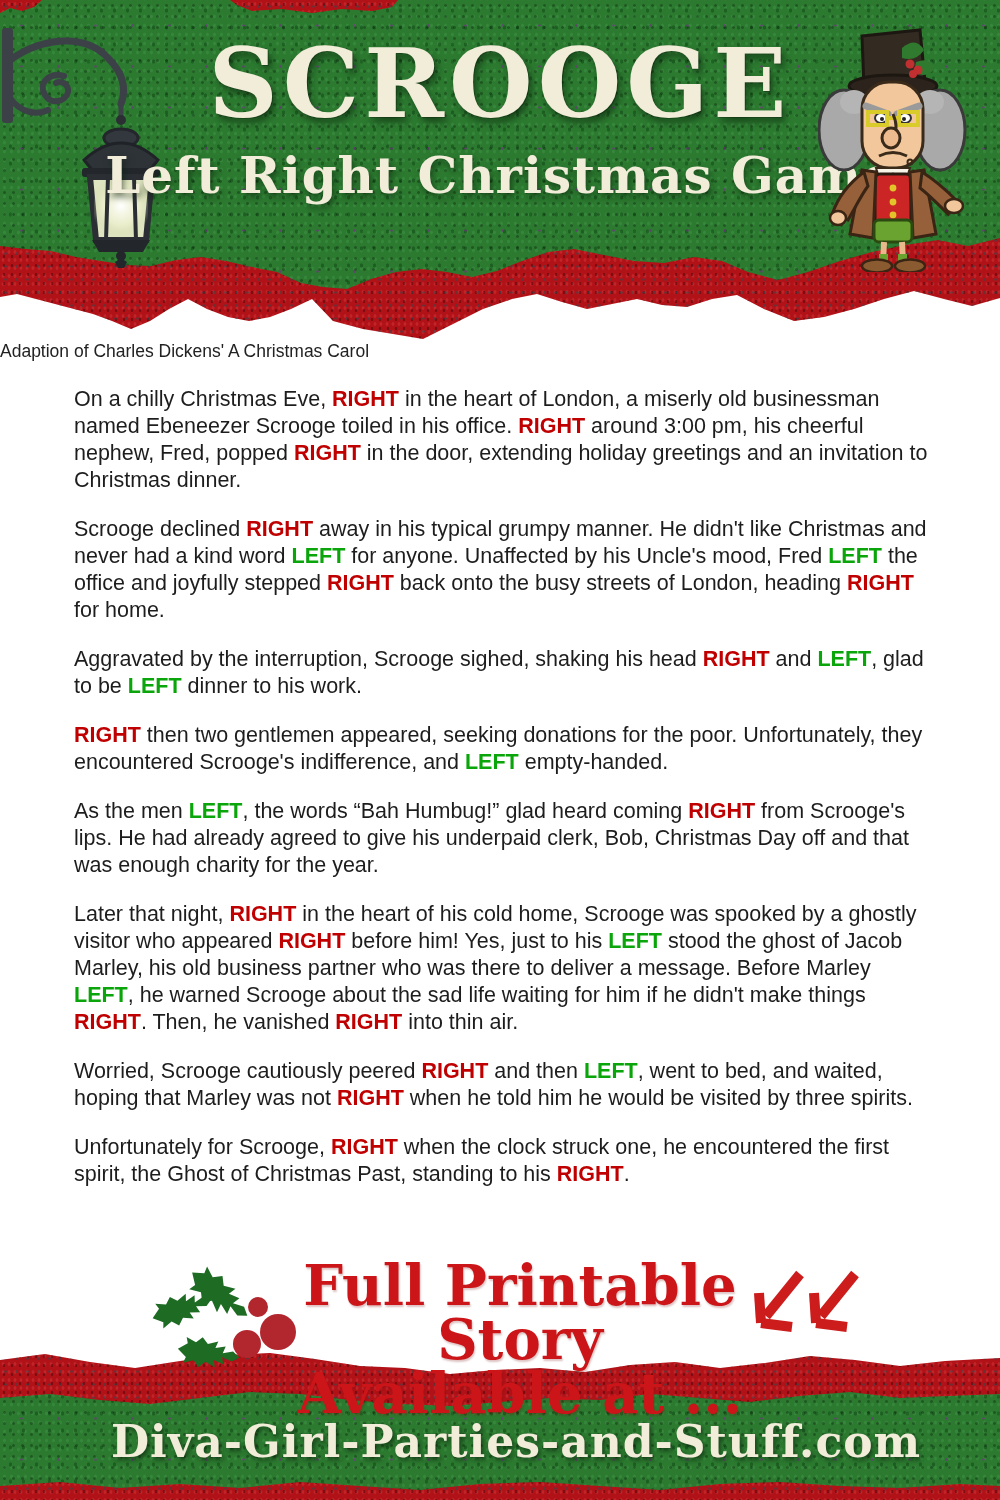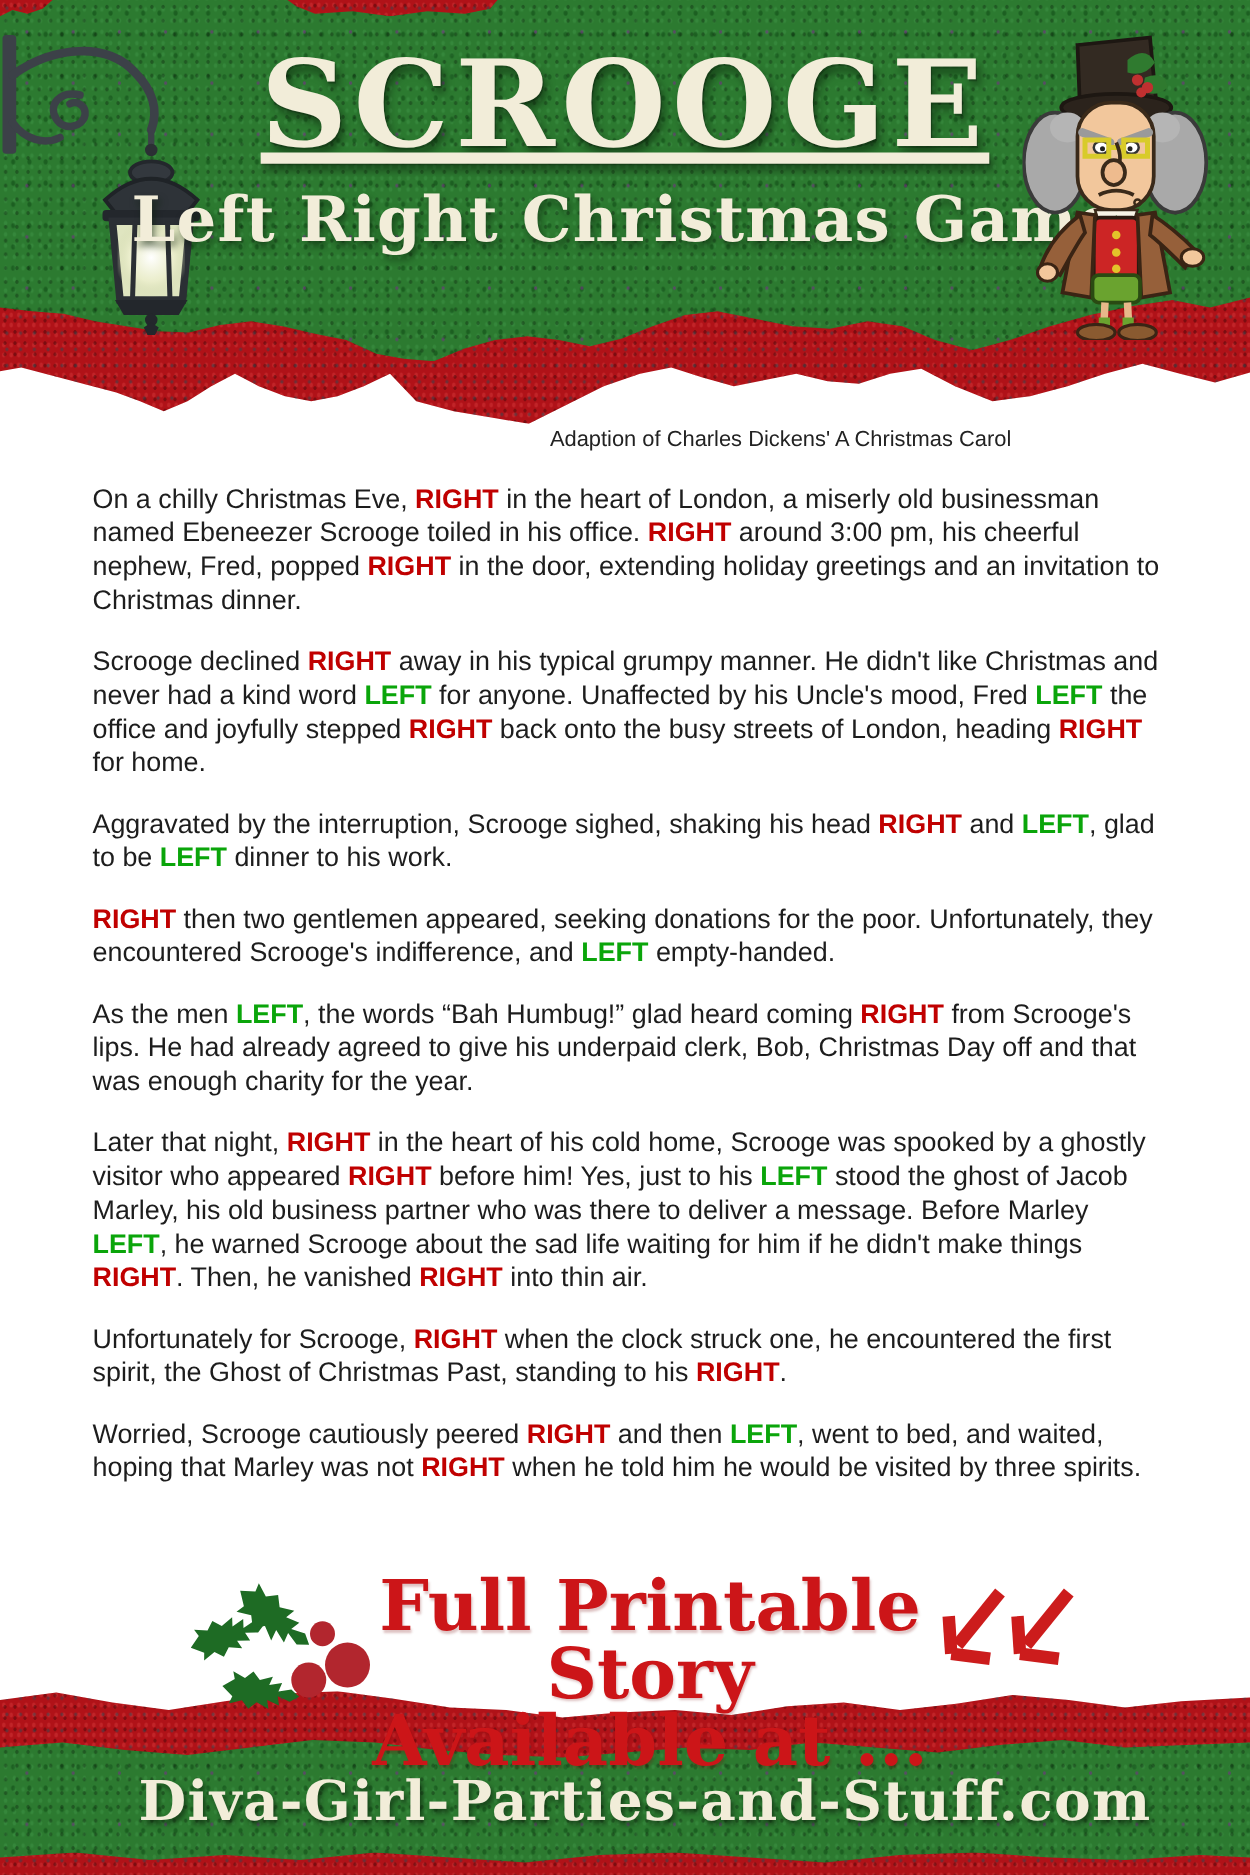--- a/index.html
+++ b/index.html
@@ -41,29 +41,29 @@
       634px 261px,604px 255px,574px 249px,548px 252px,522px 261px,497px 271px,472px 277px,
       447px 272px,422px 269px,396px 272px,371px 279px,347px 289px,323px 287px,301px 283px,
       277px 272px,252px 267px,226px 261px,201px 257px,176px 260px,151px 266px,126px 265px,
       101px 261px,76px 257px,51px 251px,26px 249px,0 246px);}
   .top-torn{position:absolute;top:0;left:0;width:1000px;height:16px;
     clip-path:polygon(0 0,1000px 0,398px 0,392px 7px,372px 11px,342px 9px,312px 13px,282px 9px,
       252px 11px,237px 5px,230px 0,42px 0,34px 7px,22px 11px,10px 8px,0 13px);}
   .title-wrap{position:absolute;top:0;left:0;width:1000px;text-align:center;z-index:5;}
   .title{margin:34px 0 0 0;font-family:"DejaVu Serif",serif;font-weight:700;
     font-size:96px;line-height:100px;letter-spacing:5px;color:var(--cream,#f2edd9);
-    text-shadow:3px 5px 7px rgba(10,30,10,.55), 1px 1px 0 rgba(0,0,0,.25);text-decoration:underline;}
+    text-shadow:3px 5px 7px rgba(10,30,10,.55), 1px 1px 0 rgba(0,0,0,.25);}
   .subtitle{margin:14px 0 0 0;font-family:"DejaVu Serif",serif;font-weight:700;
     font-size:50px;line-height:56px;letter-spacing:1px;color:var(--cream,#f2edd9);
     text-shadow:2px 4px 6px rgba(10,30,10,.55);}
   .lamp{position:absolute;top:18px;left:0;z-index:4;}
   .scrooge{position:absolute;top:22px;left:818px;z-index:6;}
 
   
-  .intro-line{position:absolute;top:341px;left:0;width:809px;text-align:right;
+  .intro-line{position:absolute;top:341px;left:0;width:809px;text-align:left;
     font-size:17.5px;color:#222;}
   .story{position:absolute;top:386px;left:74px;width:860px;color:var(--text-black,#1d1d1d);
     font-size:21.5px;line-height:27px;}
   .story p{margin:0 0 22px 0;}
   .w-right{color:var(--right-red,#c00000);font-weight:700;}
   .w-left{color:var(--left-green,#0aa50a);font-weight:700;}
 
   
   .promo-text{position:absolute;top:1258px;left:280px;width:480px;text-align:center;z-index:5;
     font-family:"DejaVu Serif",serif;font-weight:700;color:var(--promo-red,#cc1518);
@@ -188,22 +188,22 @@
   </div>
 
   <div class="intro-line">Adaption of Charles Dickens' A Christmas Carol</div>
   <div class="story">
       <p><span>On a chilly Christmas Eve, </span><span class="w-right">RIGHT</span><span> in the heart of London, a miserly old businessman named Ebeneezer Scrooge toiled in his office. </span><span class="w-right">RIGHT</span><span> around 3:00 pm, his cheerful nephew, Fred, popped </span><span class="w-right">RIGHT</span><span> in the door, extending holiday greetings and an invitation to Christmas dinner.</span></p>
       <p><span>Scrooge declined </span><span class="w-right">RIGHT</span><span> away in his typical grumpy manner. He didn't like Christmas and never had a kind word </span><span class="w-left">LEFT</span><span> for anyone.  Unaffected by his Uncle's mood, Fred </span><span class="w-left">LEFT</span><span> the office and joyfully stepped </span><span class="w-right">RIGHT</span><span> back onto the busy streets of London, heading </span><span class="w-right">RIGHT</span><span> for home.</span></p>
       <p><span>Aggravated by the interruption, Scrooge sighed, shaking his head </span><span class="w-right">RIGHT</span><span> and </span><span class="w-left">LEFT</span><span>, glad to be </span><span class="w-left">LEFT</span><span> dinner to his work.</span></p>
       <p><span class="w-right">RIGHT</span><span> then two gentlemen appeared, seeking donations for the poor. Unfortunately, they encountered Scrooge's indifference, and </span><span class="w-left">LEFT</span><span> empty-handed.</span></p>
       <p><span>As the men </span><span class="w-left">LEFT</span><span>, the words “Bah Humbug!” glad heard coming </span><span class="w-right">RIGHT</span><span> from Scrooge's lips. He had already agreed to give his underpaid clerk, Bob, Christmas Day off and that was enough charity for the year.</span></p>
       <p><span>Later that night, </span><span class="w-right">RIGHT</span><span> in the heart of his cold home, Scrooge was spooked by a ghostly visitor who appeared </span><span class="w-right">RIGHT</span><span> before him! Yes, just to his </span><span class="w-left">LEFT</span><span> stood the ghost of Jacob Marley, his old business partner who was there to deliver a message. Before Marley </span><span class="w-left">LEFT</span><span>, he warned Scrooge about the sad life waiting for him if he didn't make things </span><span class="w-right">RIGHT</span><span>. Then, he vanished </span><span class="w-right">RIGHT</span><span> into thin air.</span></p>
+      <p><span>Worried, Scrooge cautiously peered </span><span class="w-right">RIGHT</span><span> and then </span><span class="w-left">LEFT</span><span>, went to bed, and waited, hoping that Marley was not </span><span class="w-right">RIGHT</span><span> when he told him he would be visited by three spirits.</span></p>
       <p><span>Unfortunately for Scrooge, </span><span class="w-right">RIGHT</span><span> when the clock struck one, he encountered the first spirit, the Ghost of Christmas Past, standing to his </span><span class="w-right">RIGHT</span><span>.</span></p>
-      <p><span>Worried, Scrooge cautiously peered </span><span class="w-right">RIGHT</span><span> and then </span><span class="w-left">LEFT</span><span>, went to bed, and waited, hoping that Marley was not </span><span class="w-right">RIGHT</span><span> when he told him he would be visited by three spirits.</span></p>
     </div>
 
   <svg class="holly" width="185" height="155" viewBox="0 0 185 155">
     <g fill="#1e6b24">
       <path transform="translate(18,52) rotate(-18)" d="M0,15 L9,8 L7,2 L17,6 L23,0 L29,6 L39,2 L37,9 L47,6 L45,13 L55,10 L62,15 L55,20 L45,17 L47,24 L37,21 L39,28 L29,24 L23,30 L17,24 L7,28 L9,22 Z"></path>
       <path transform="translate(72,8) rotate(38)" d="M0,16 L10,9 L8,2 L19,7 L26,0 L33,7 L44,2 L42,10 L53,7 L51,15 L62,11 L70,16 L62,22 L51,19 L53,27 L42,23 L44,32 L33,26 L26,33 L19,26 L8,31 L10,24 Z"></path>
       <path transform="translate(50,82) rotate(8)" d="M0,15 L9,8 L7,2 L17,6 L23,0 L29,6 L39,2 L37,9 L47,6 L45,13 L55,10 L62,15 L55,20 L45,17 L47,24 L37,21 L39,28 L29,24 L23,30 L17,24 L7,28 L9,22 Z"></path>
     </g>
     <circle cx="128" cy="55" r="10" fill="#b2262e"></circle>
     <circle cx="148" cy="80" r="18" fill="#b2262e"></circle>

